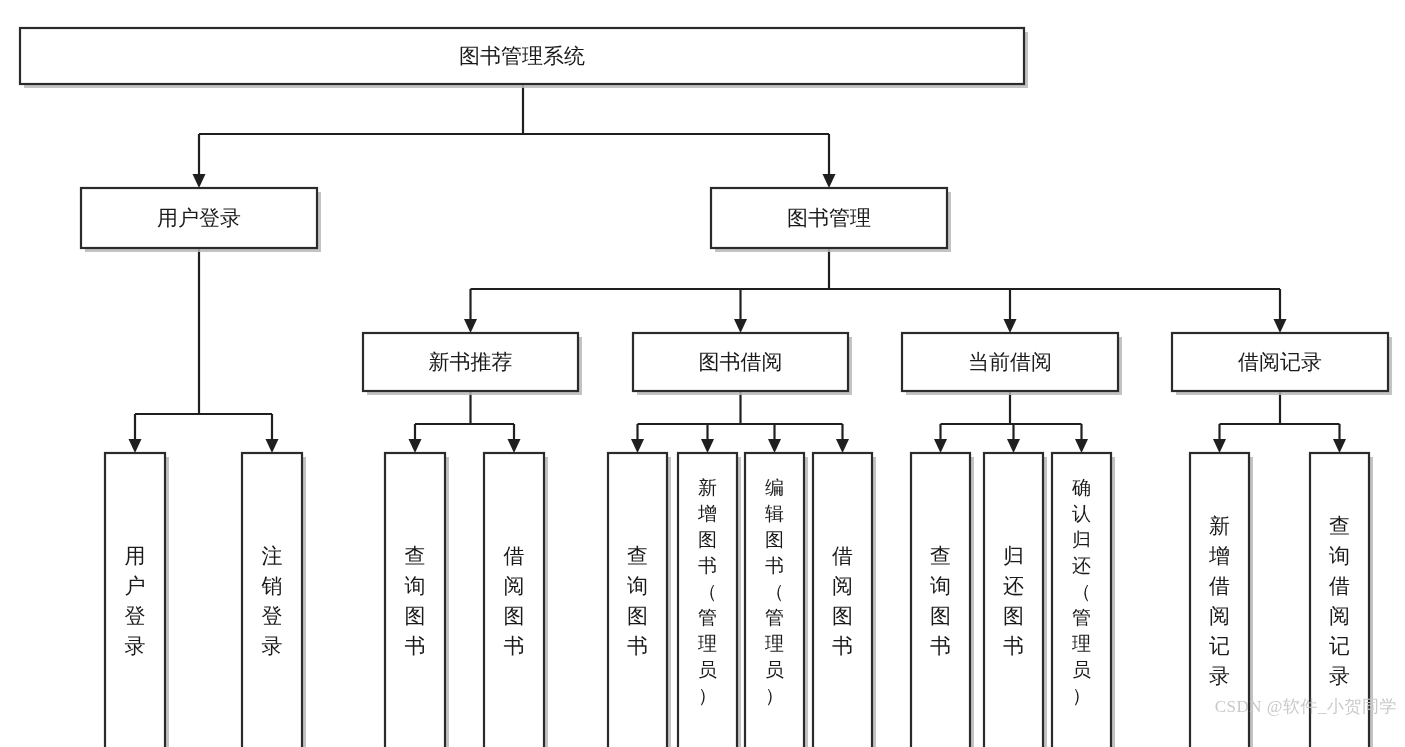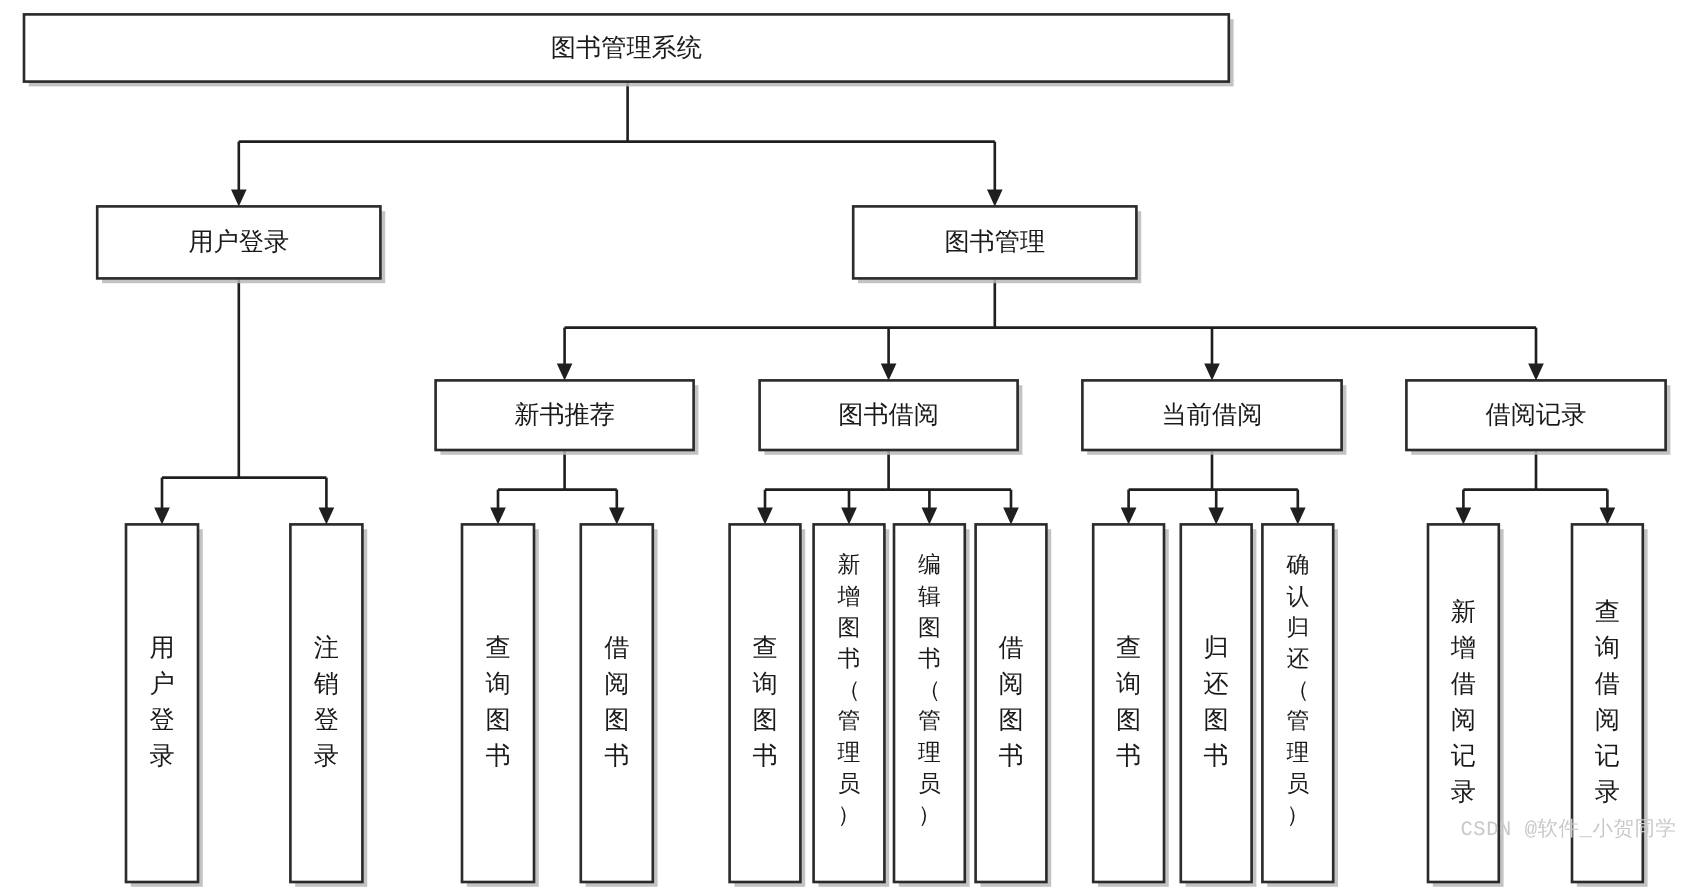--- a/index.html
+++ b/index.html
@@ -10,21 +10,21 @@
   body {
     width: 1405px;
     height: 747px;
     font-family: "DejaVu Sans", "Liberation Sans", sans-serif;
     overflow: hidden;
     position: relative;
   }
   #diagram-root {
     position: absolute;
     left: 0;
-    top: 0;
+    top: 16px;
     width: 1405px;
     height: 707px;
   }
   svg.flow {
     display: block;
     width: 1405px;
     height: 747px;
   }
   .node-box {
     fill: #ffffff;
@@ -57,21 +57,21 @@
     fill: none;
   }
   .arrow-head {
     fill: #1f1f1f;
     stroke: none;
   }
   .watermark {
     position: absolute;
     right: 8px;
     bottom: 5px;
-    font-family: Liberation Mono, monospace;
+    font-family: Liberation Serif, serif;
     font-size: 17px;
     color: #c9c9c9;
     letter-spacing: 0.5px;
     white-space: nowrap;
     user-select: none;
     text-align: center;
   }
 </style>
 </head>
 <body>

